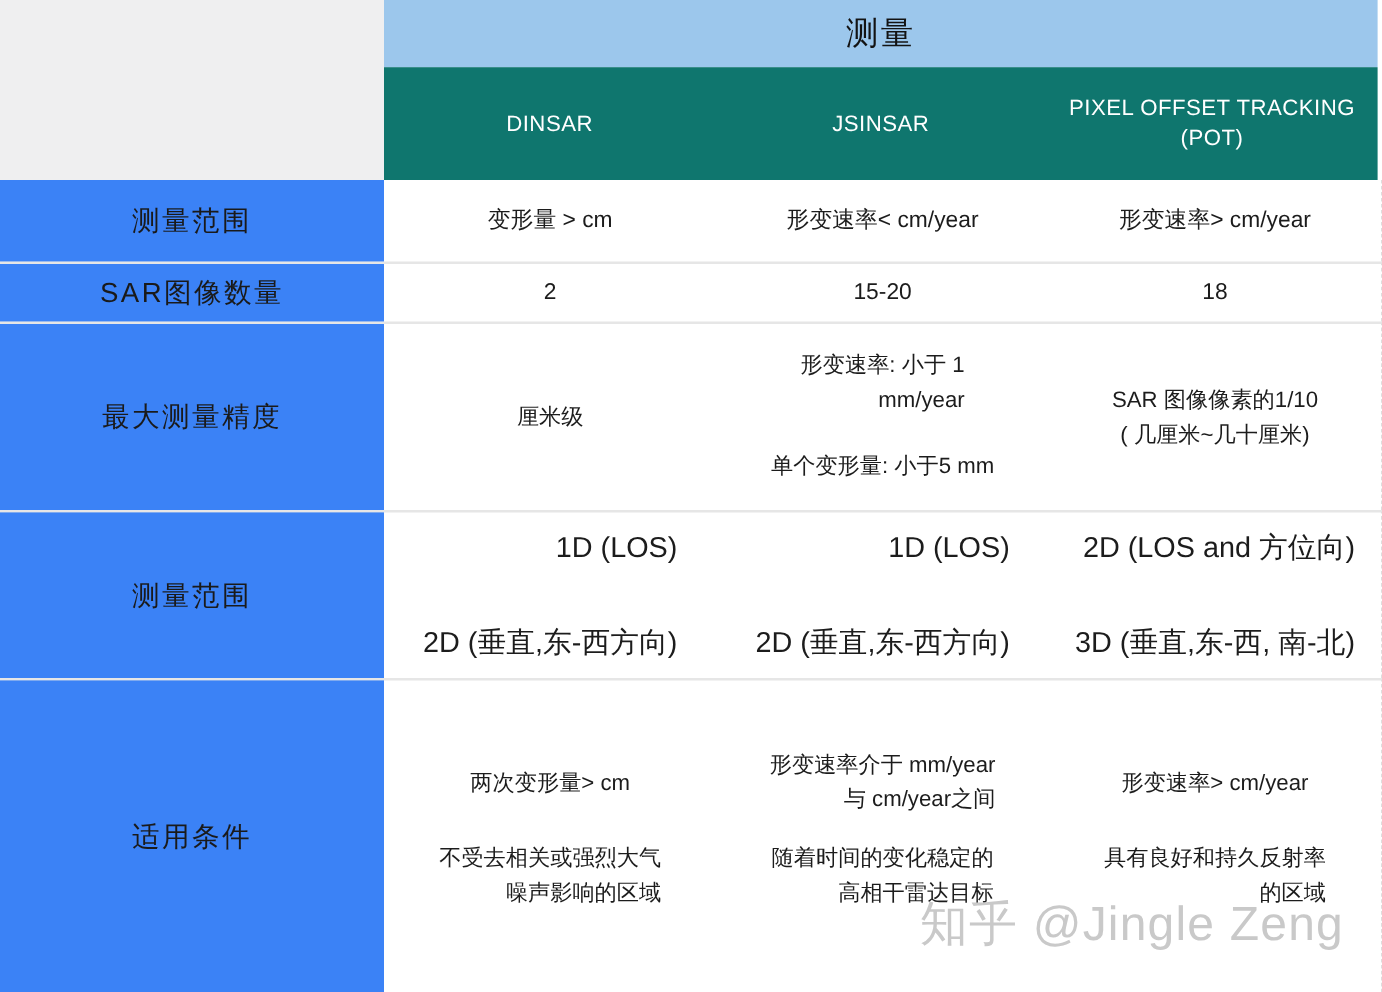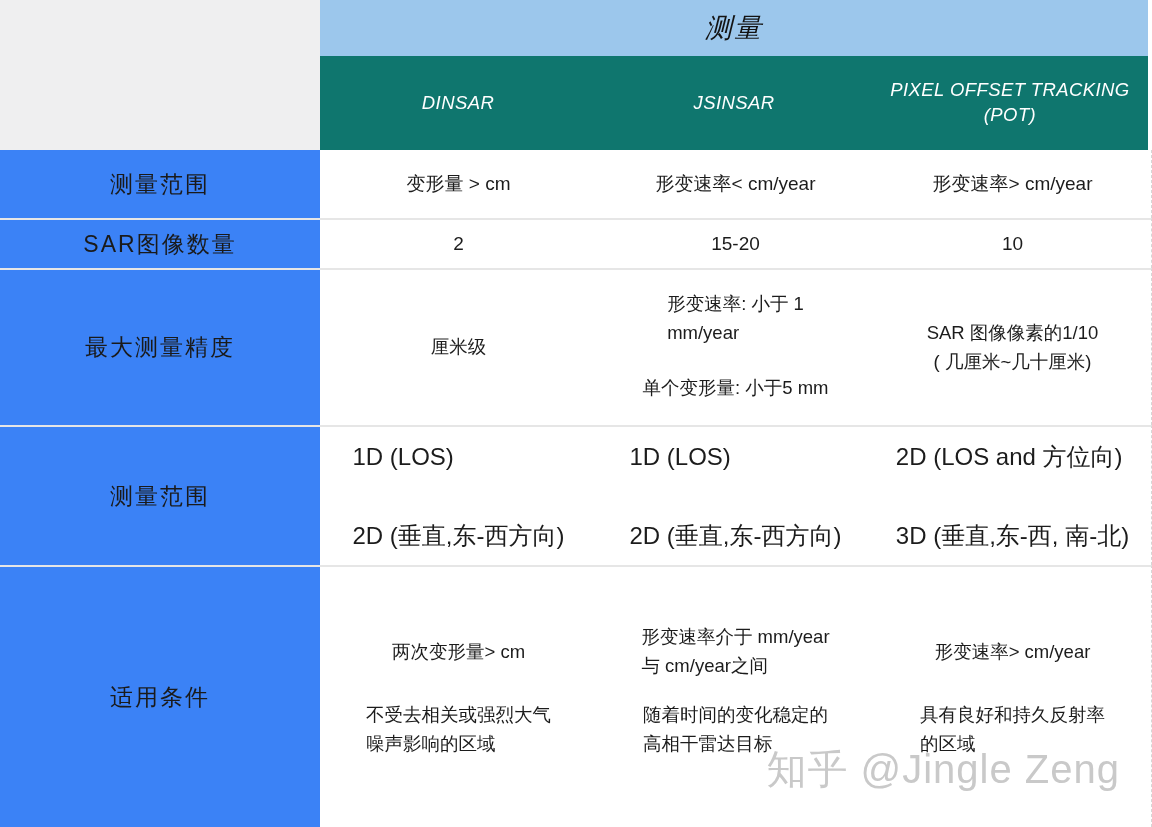--- a/index.html
+++ b/index.html
@@ -33,21 +33,20 @@
     background: #efeff0;
   }
 
   
   .header-group {
     position: absolute;
     left: 320px;
     top: 0;
     width: 828px;
     height: 150px;
-    font-style: italic;
   }
   .header-title {
     height: 56px;
     background: #9cc7ec;
     color: #131313;
     display: flex;
     align-items: center;
     justify-content: center;
     font-size: 27px;
     letter-spacing: 2px;
@@ -104,21 +103,21 @@
     background: #ffffff;
     box-sizing: border-box;
     border-right: 1px dashed #d6d6d6;
   }
   .cell {
     flex: 1 1 0;
     display: flex;
     flex-direction: column;
     align-items: center;
     justify-content: center;
-    text-align: left;
+    text-align: right;
     box-sizing: border-box;
     padding: 6px 8px;
     font-size: 19px;
     line-height: 1.55;
     color: #1c1c1c;
   }
   .cell .ln { display: block; }
 
   
   .r1 { height: 68px; }
@@ -205,21 +204,21 @@
     <div class="row r2">
       <div class="rowlabel">SAR图像数量</div>
       <div class="rowdata">
         <div class="cell">
           <span class="ln">2</span>
         </div>
         <div class="cell">
           <span class="ln">15-20</span>
         </div>
         <div class="cell">
-          <span class="ln">10</span>
+          <span class="ln">18</span>
         </div>
       </div>
     </div>
 
     <div class="row r3">
       <div class="rowlabel">最大测量精度</div>
       <div class="rowdata">
         <div class="cell">
           <span class="ln">厘米级</span>
         </div>

